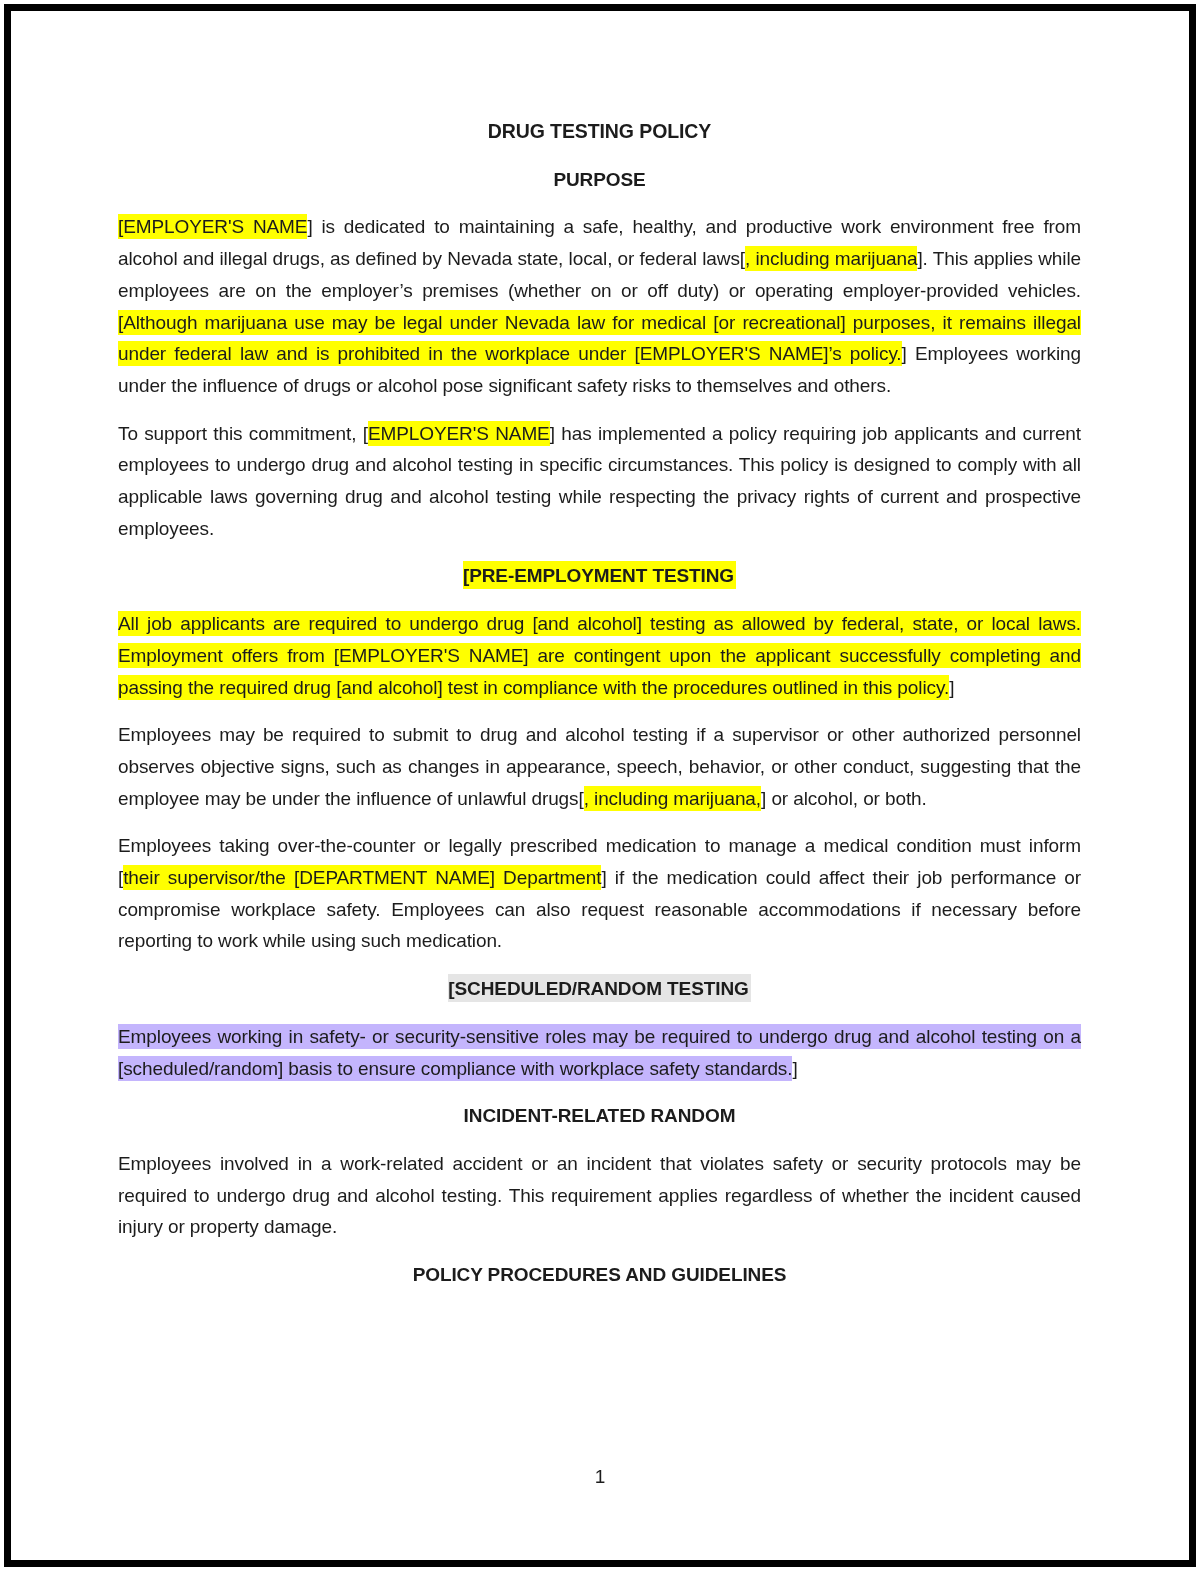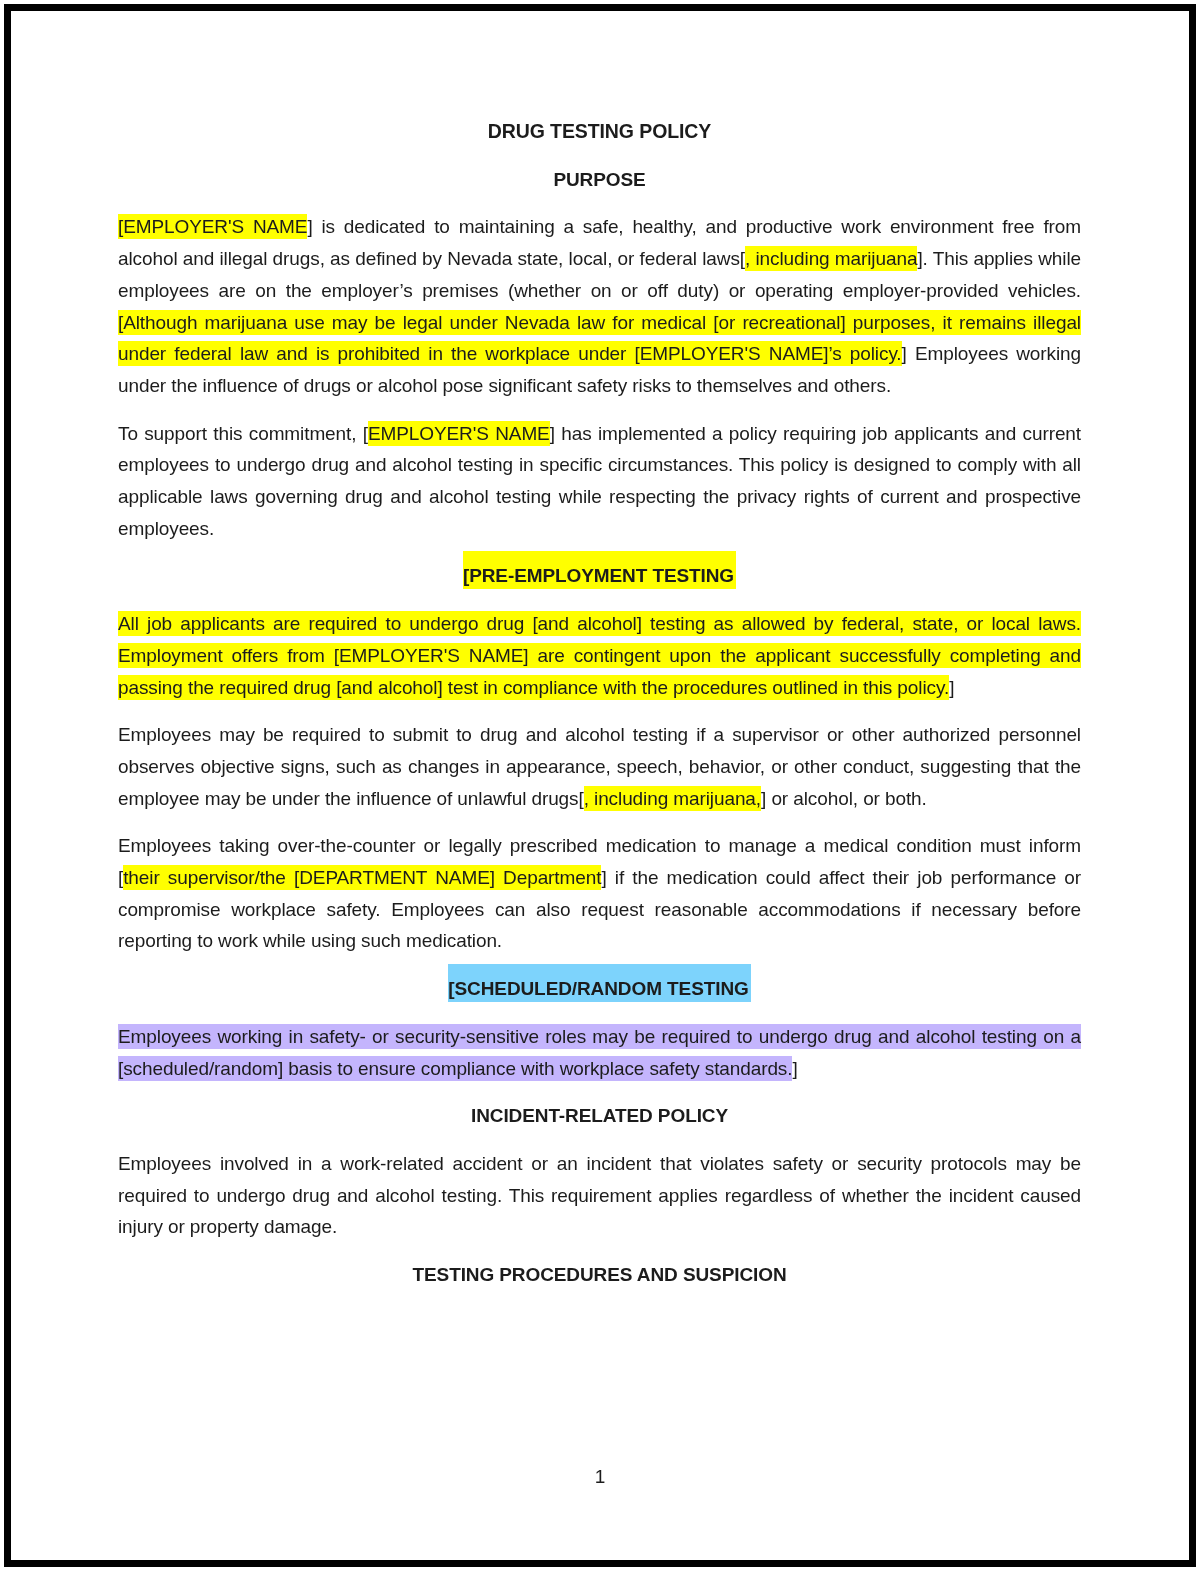--- a/index.html
+++ b/index.html
@@ -50,21 +50,21 @@
     text-align: justify;
   }
   .hl {
     background: #ffff00;
     padding: 2px 0;
     box-decoration-break: clone;
     margin-top: 16px;
     -webkit-box-decoration-break: clone;
   }
   .heading .hl {
-    padding: 14px 2px 3px 0;
+    padding: 4px 2px 3px 0;
   }
   .page-number {
     position: absolute;
     top: 1461px;
     left: 0;
     width: 100%;
     text-align: center;
     color: #1c1c1c;
     font-size: 19px;
     line-height: 31.7px;
@@ -78,21 +78,21 @@
   <div class="content">
     <div class="doc-title">DRUG TESTING POLICY</div>
     <div>
         <h2 class="heading"><span>PURPOSE</span></h2>
         <p class="paragraph"><span class="hl" style="background: rgb(255, 255, 0);">[EMPLOYER'S NAME</span><span>] is dedicated to maintaining a safe, healthy, and productive work environment free from alcohol and illegal drugs, as defined by Nevada state, local, or federal laws[</span><span class="hl" style="background: rgb(255, 255, 0);">, including marijuana</span><span>]. This applies while employees are on the employer’s premises (whether on or off duty) or operating employer-provided vehicles. </span><span class="hl" style="background: rgb(255, 255, 0);">[Although marijuana use may be legal under Nevada law for medical [or recreational] purposes, it remains illegal under federal law and is prohibited in the workplace under [EMPLOYER'S NAME]’s policy.</span><span>] Employees working under the influence of drugs or alcohol pose significant safety risks to themselves and others.</span></p>
         <p class="paragraph"><span>To support this commitment, [</span><span class="hl" style="background: rgb(255, 255, 0);">EMPLOYER'S NAME</span><span>] has implemented a policy requiring job applicants and current employees to undergo drug and alcohol testing in specific circumstances. This policy is designed to comply with all applicable laws governing drug and alcohol testing while respecting the privacy rights of current and prospective employees.</span></p>
         <h2 class="heading"><span class="hl" style="background: rgb(255, 255, 0);">[PRE-EMPLOYMENT TESTING</span></h2>
         <p class="paragraph"><span class="hl" style="background: rgb(255, 255, 0);">All job applicants are required to undergo drug [and alcohol] testing as allowed by federal, state, or local laws. Employment offers from [EMPLOYER'S NAME] are contingent upon the applicant successfully completing and passing the required drug [and alcohol] test in compliance with the procedures outlined in this policy.</span><span>]</span></p>
         <p class="paragraph"><span>Employees may be required to submit to drug and alcohol testing if a supervisor or other authorized personnel observes objective signs, such as changes in appearance, speech, behavior, or other conduct, suggesting that the employee may be under the influence of unlawful drugs[</span><span class="hl" style="background: rgb(255, 255, 0);">, including marijuana,</span><span>] or alcohol, or both.</span></p>
         <p class="paragraph"><span>Employees taking over-the-counter or legally prescribed medication to manage a medical condition must inform [</span><span class="hl" style="background: rgb(255, 255, 0);">their supervisor/the [DEPARTMENT NAME] Department</span><span>] if the medication could affect their job performance or compromise workplace safety. Employees can also request reasonable accommodations if necessary before reporting to work while using such medication.</span></p>
-        <h2 class="heading"><span class="hl" style="background: #7dd3fc;">[SCHEDULED/RANDOM TESTING</span></h2>
+        <h2 class="heading"><span class="hl" style="background: #e5e5e5;">[SCHEDULED/RANDOM TESTING</span></h2>
         <p class="paragraph"><span class="hl" style="background: #c4b5fd;">Employees working in safety- or security-sensitive roles may be required to undergo drug and alcohol testing on a [scheduled/random] basis to ensure compliance with workplace safety standards.</span><span>]</span></p>
-        <h2 class="heading"><span>INCIDENT-RELATED POLICY</span></h2>
+        <h2 class="heading"><span>INCIDENT-RELATED RANDOM</span></h2>
         <p class="paragraph"><span>Employees involved in a work-related accident or an incident that violates safety or security protocols may be required to undergo drug and alcohol testing. This requirement applies regardless of whether the incident caused injury or property damage.</span></p>
-        <h2 class="heading"><span>TESTING PROCEDURES AND SUSPICION</span></h2>
+        <h2 class="heading"><span>POLICY PROCEDURES AND GUIDELINES</span></h2>
       </div>
   </div>
   <div class="page-number">1</div>
 </div>
 
 </body></html>

